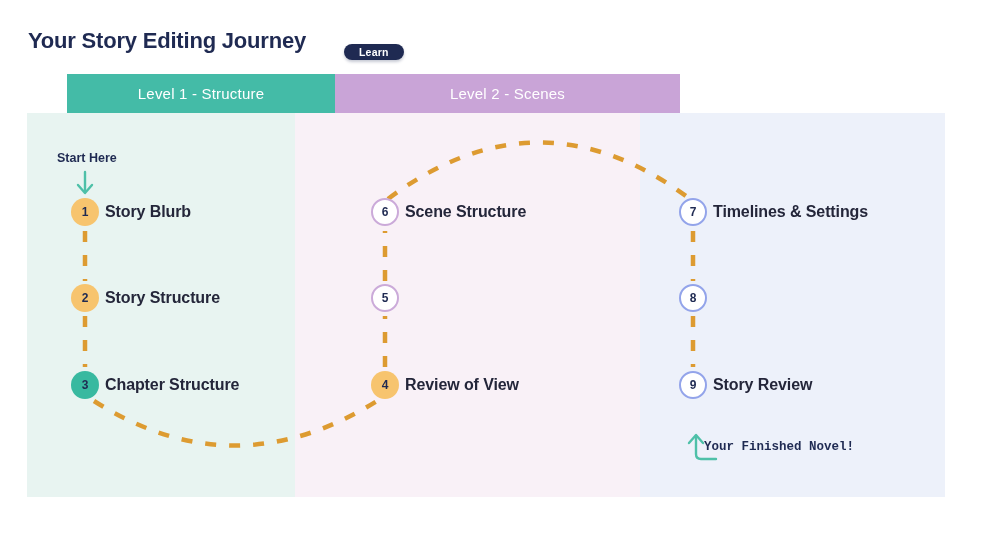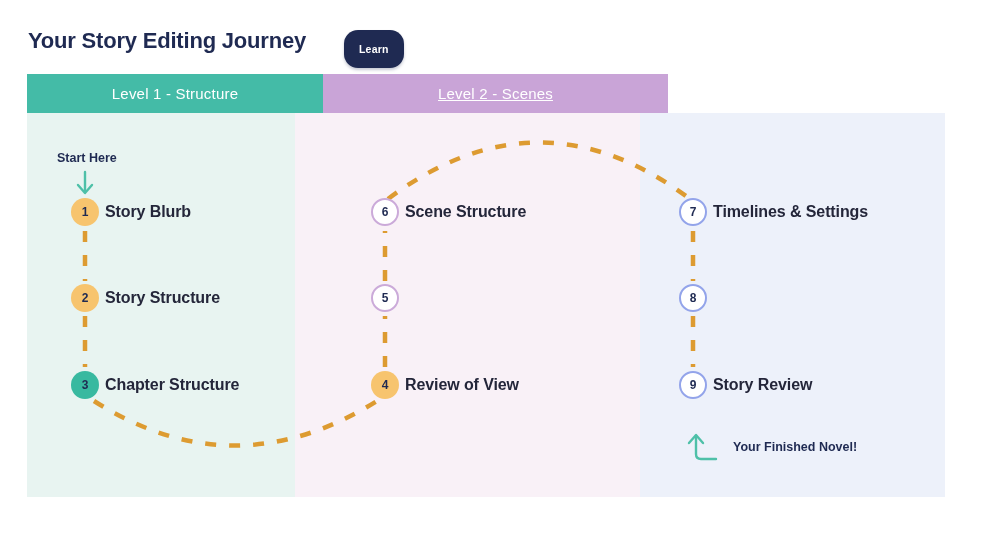--- a/index.html
+++ b/index.html
@@ -8,48 +8,48 @@
     --amber:#f7c46e; --teal-fill:#38b9a0; --lilac-outline:#cbaad9;
     --periwinkle-outline:#93a4ea; --dash-orange:#dd9b31; --arrow-teal:#4ec0a8;
     --label-text:#24263a;
   }
   *{margin:0;padding:0;box-sizing:border-box;}
   body{background:#ffffff;font-family:"Liberation Sans", sans-serif;}
   .canvas{position:relative;width:988px;height:538px;background:#ffffff;overflow:hidden;}
 
   .page-title{position:absolute;left:28px;top:28px;font-size:22px;font-weight:800;
     color:var(--navy);letter-spacing:-0.2px;}
-  .learn-btn{position:absolute;left:344px;top:30px;height:38px;padding:0 15px;
+  .learn-btn{position:absolute;left:344px;top:44px;height:16px;padding:0 15px;
     background:var(--navy);color:#ffffff;border:none;border-radius:14px;
     font-family:"Liberation Sans", sans-serif;font-size:10.5px;font-weight:700;
     letter-spacing:0.2px;cursor:pointer;box-shadow:0 2px 3px rgba(31,42,82,0.25);}
 
   .board{position:absolute;left:27px;top:74px;width:918px;height:423px;display:flex;
     flex-direction:column;}
   .board-header{display:flex;height:39px;}
   .hdr{display:flex;align-items:center;justify-content:center;color:#ffffff;
     font-size:15px;font-weight:400;letter-spacing:0.2px;}
-  .hdr-0{width:296px;background:var(--teal);}
-  .hdr-1{width:345px;background:var(--lilac);text-decoration:underline;}
+  .hdr-0{width:268px;background:var(--teal);margin-left:40px;}
+  .hdr-1{width:345px;background:var(--lilac);}
   .hdr-2{width:305px;background:var(--periwinkle);}
   .board-body{display:flex;height:384px;}
   .panel-0{width:268px;background:var(--mint-bg);}
   .panel-1{width:345px;background:var(--blush-bg);}
   .panel-2{width:305px;background:var(--lavender-bg);}
 
   svg.connectors{position:absolute;left:0;top:0;pointer-events:none;}
   .dash{stroke:var(--dash-orange);stroke-width:4.5;fill:none;
     stroke-dasharray:11 13;stroke-linecap:butt;}
   .teal-arrow{stroke:var(--arrow-teal);stroke-width:2.4;fill:none;
     stroke-linecap:round;stroke-linejoin:round;}
 
   .start-label{position:absolute;left:57px;top:151px;font-size:12.5px;font-weight:700;
     color:var(--navy);}
-  .finish-label{position:absolute;left:733px;top:440px;font-size:12.5px;font-weight:700;
-    color:var(--navy);}
+  .finish-label{position:absolute;left:704px;top:440px;font-size:12.5px;font-weight:700;
+    color:var(--navy);font-family:Liberation Mono, monospace;}
 
   .step{position:absolute;display:flex;align-items:center;gap:6px;cursor:pointer;}
   .step .circle{width:28px;height:28px;border-radius:50%;display:flex;align-items:center;
     justify-content:center;font-size:12px;font-weight:700;color:var(--navy);flex:0 0 auto;}
   .step.amber .circle{background:var(--amber);}
   .step.teal .circle{background:var(--teal-fill);}
   .step.lilac .circle{background:#ffffff;border:2px solid var(--lilac-outline);}
   .step.periwinkle .circle{background:#ffffff;border:2px solid var(--periwinkle-outline);}
   .step .step-label{font-size:16px;font-weight:700;color:var(--label-text);
     white-space:nowrap;letter-spacing:-0.1px;}

